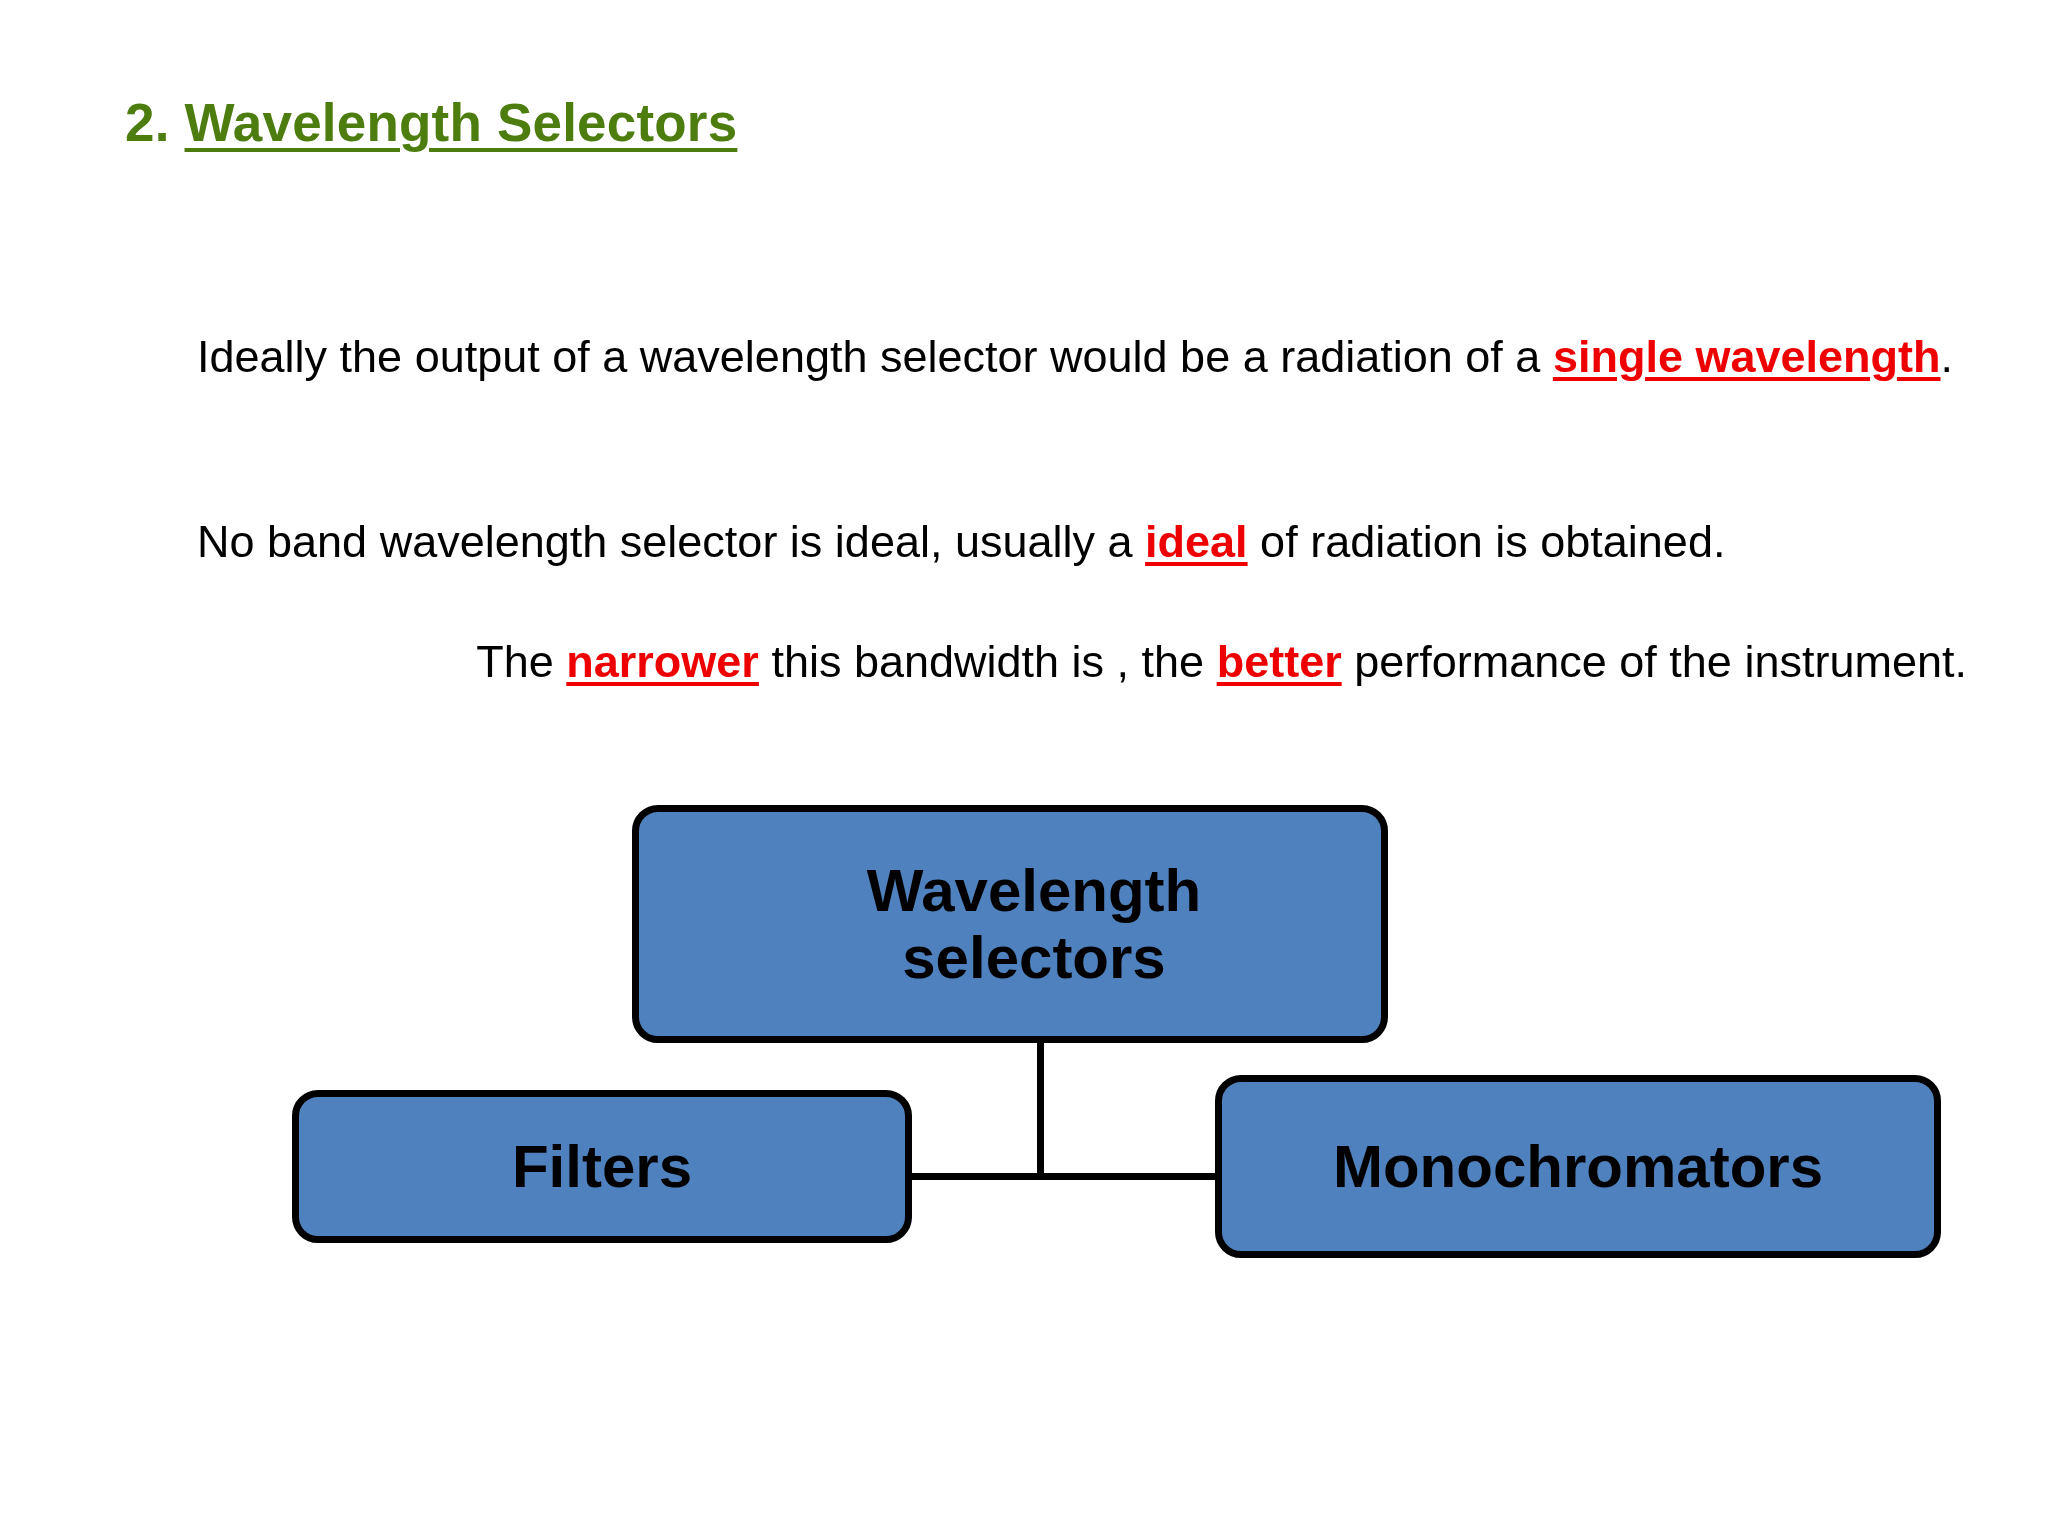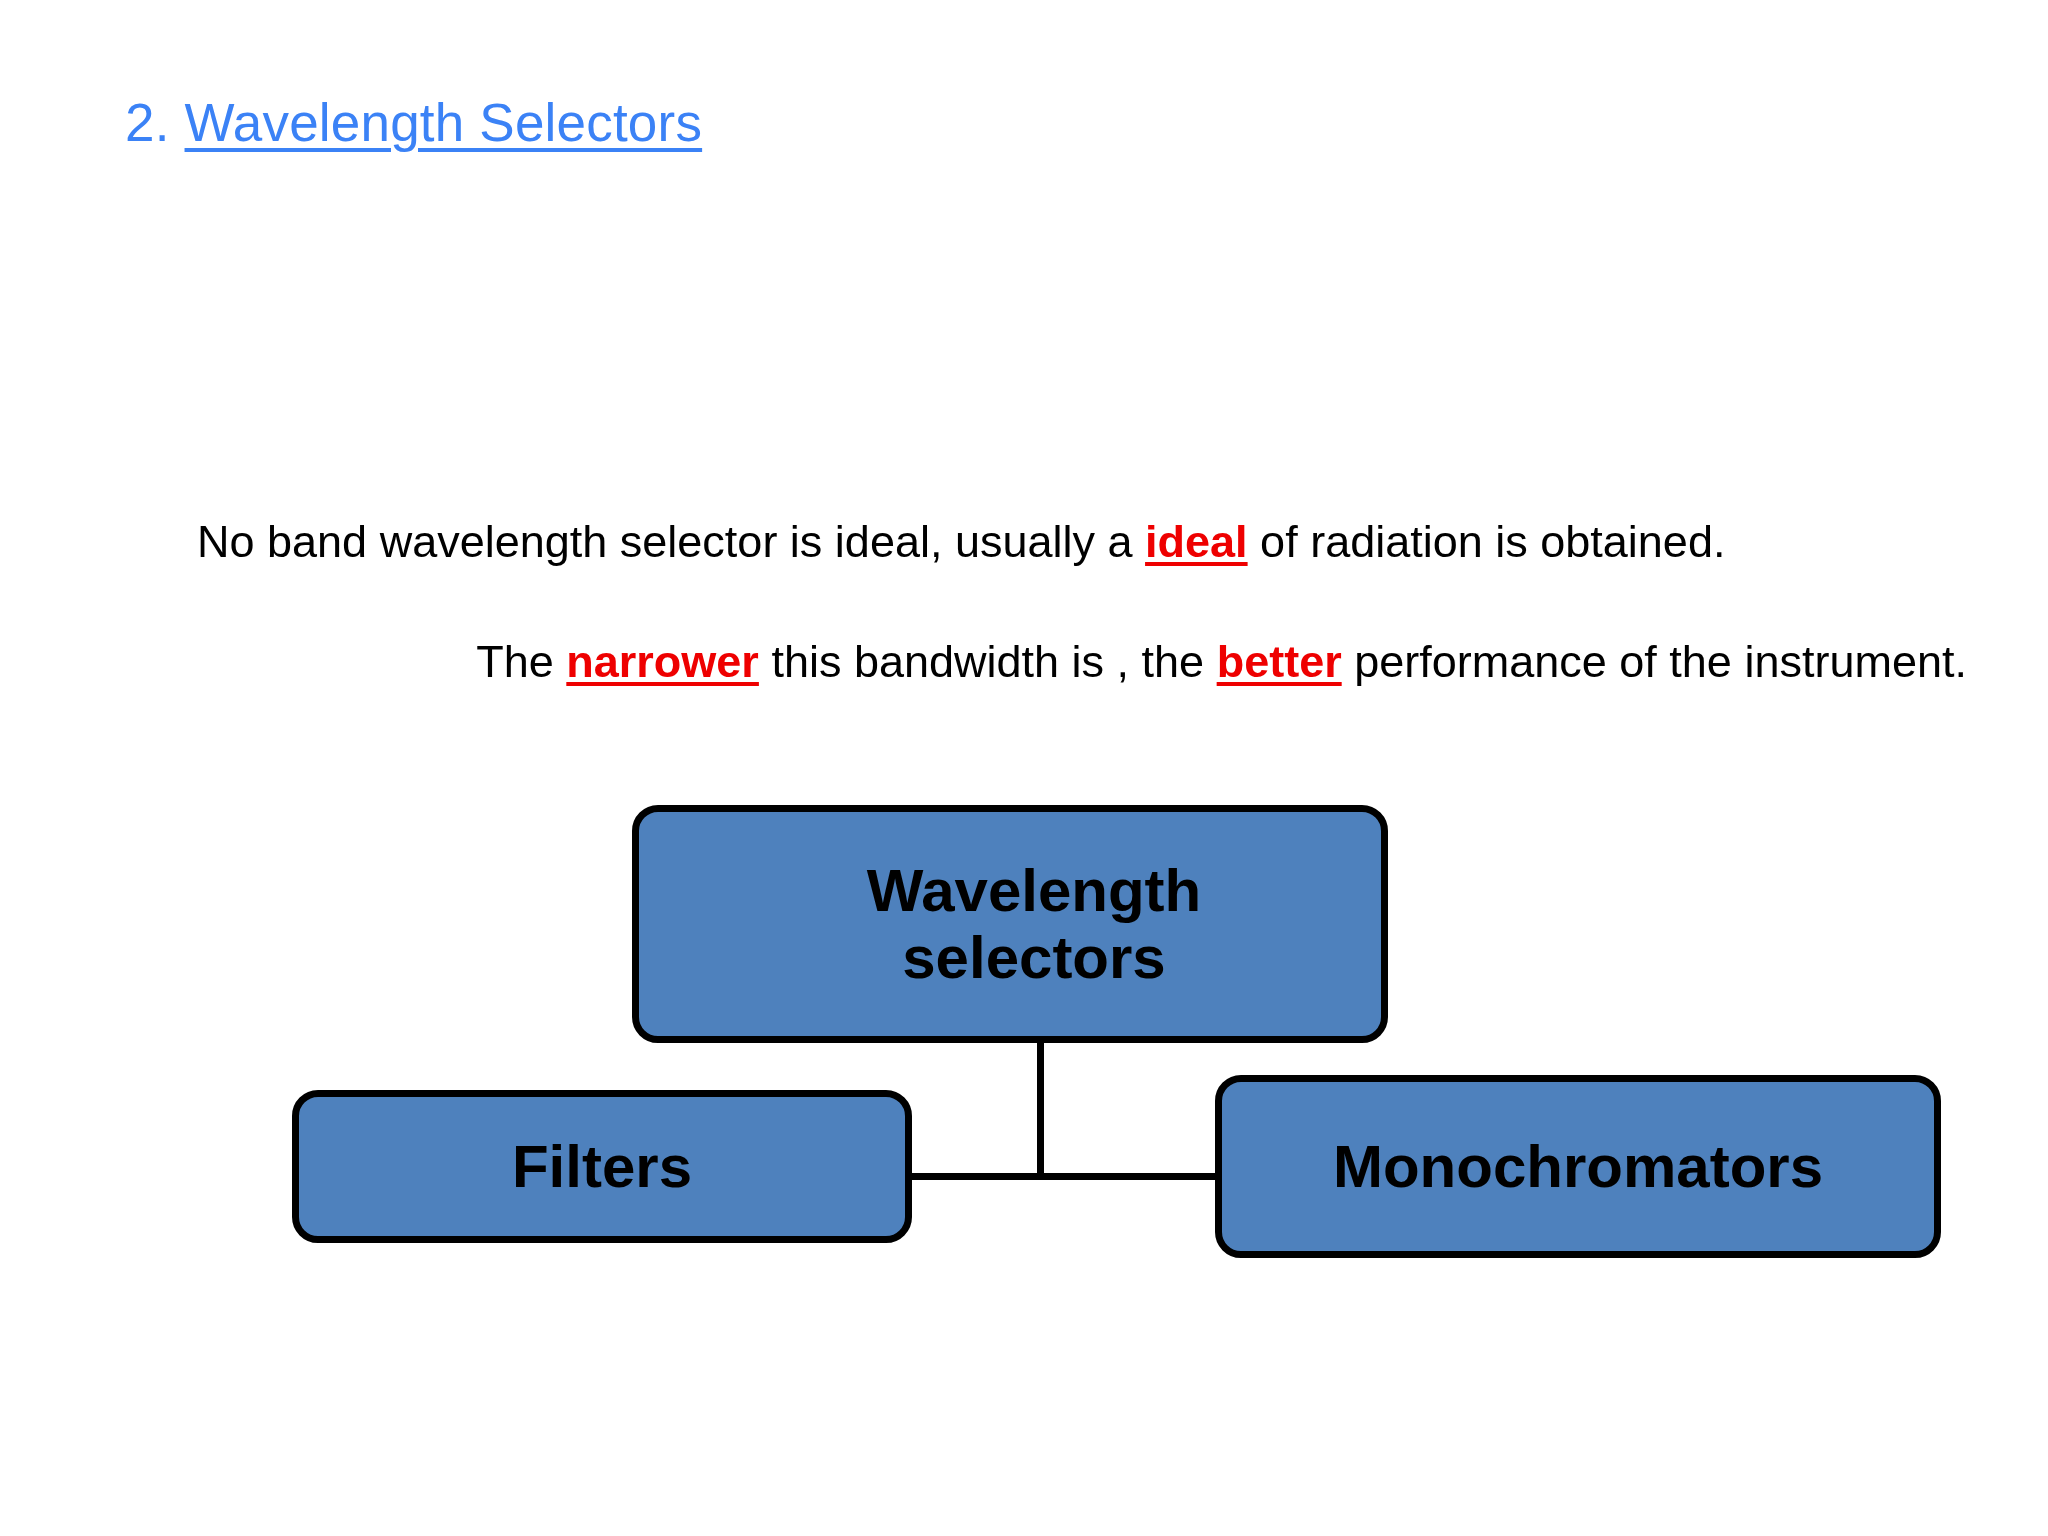--- a/index.html
+++ b/index.html
@@ -15,22 +15,22 @@
     overflow: hidden;
     font-family: "Liberation Sans", sans-serif;
   }
 
   
   #slide-title {
     position: absolute;
     left: 125px;
     top: 92px;
     font-size: 53px;
-    font-weight: normal;
-    color: #3b82f6;
+    font-weight: bold;
+    color: #4d7c0f;
     letter-spacing: 0.2px;
     white-space: nowrap;
   }
   #slide-title .num {
     text-decoration: none;
   }
   #slide-title .underlined {
     text-decoration: underline;
     text-decoration-thickness: 4px;
     text-underline-offset: 7px;
@@ -122,20 +122,23 @@
 </style>
 </head>
 <body>
 
 <div id="slide">
 
   <div id="slide-title">
     <span class="num">2. </span><span class="underlined">Wavelength Selectors</span>
   </div>
 
+  <div class="body-block" id="para-1">
+    <span>Ideally the output of a wavelength selector would be a radiation of a </span><span class="kw">single wavelength</span><span>.</span>
+  </div>
 
   <div class="body-block" id="para-2">
     <span>No band wavelength selector is ideal, usually a </span><span class="kw">ideal</span><span> of radiation is obtained.</span>
   </div>
 
   <div class="body-block" id="para-3">
     <span>The </span><span class="kw">narrower</span><span> this bandwidth is , the </span><span class="kw">better</span><span> performance of the instrument.</span>
   </div>
 
   <div id="diagram">

